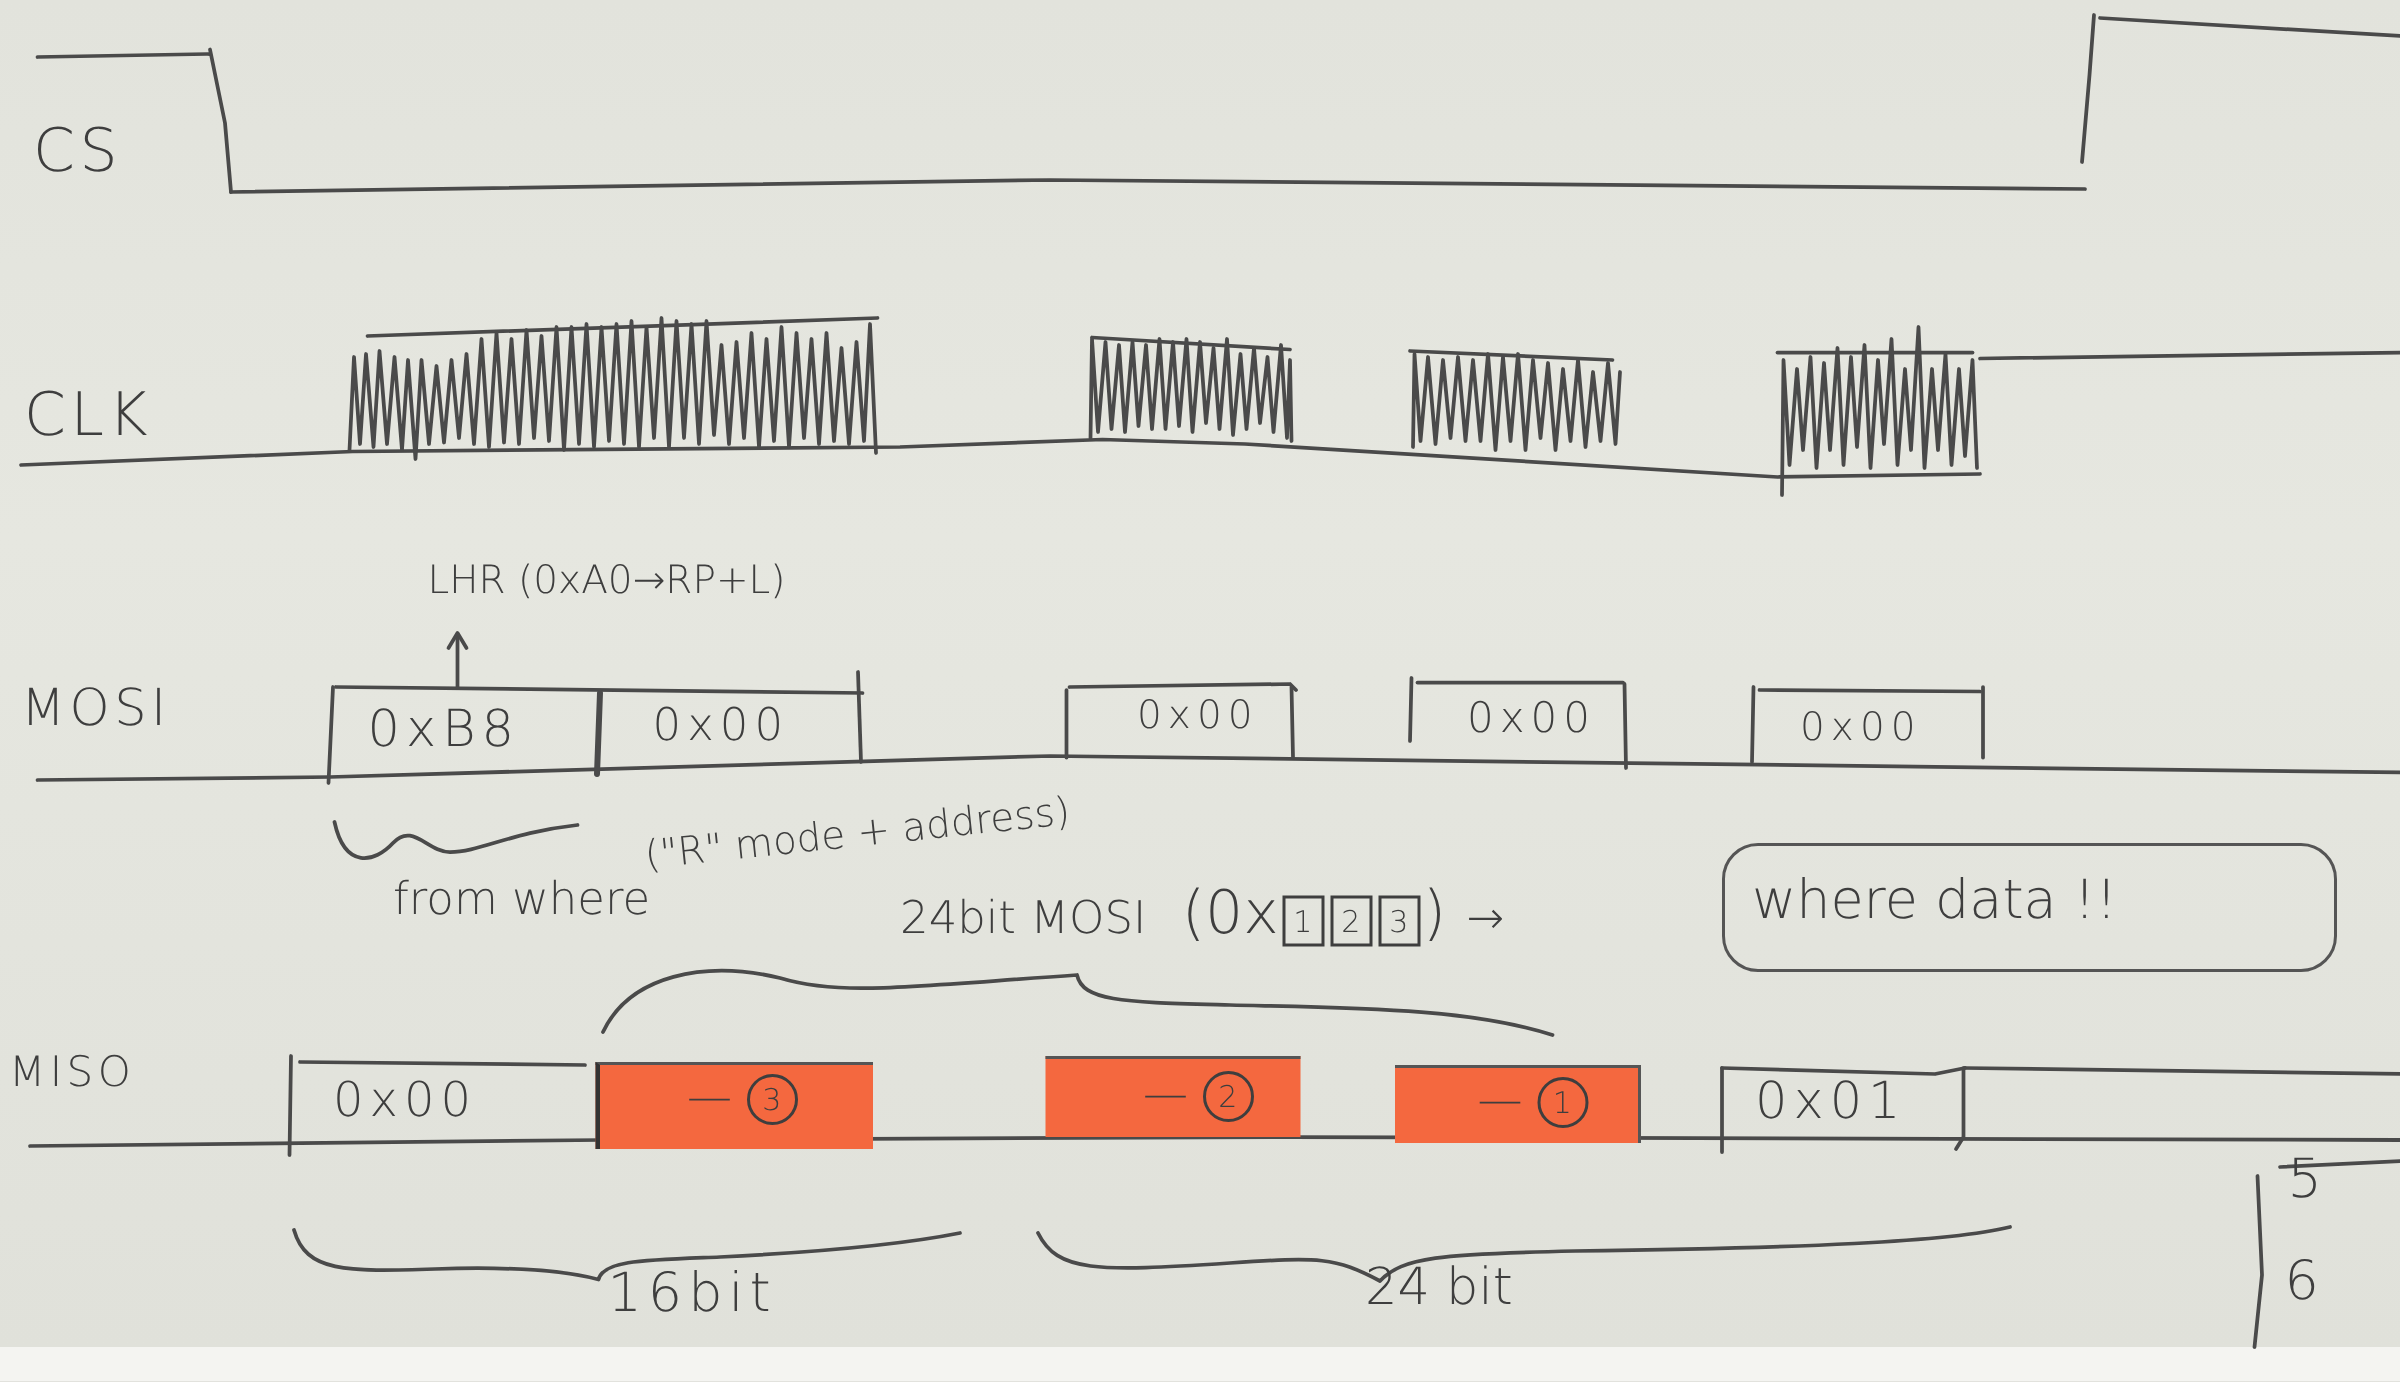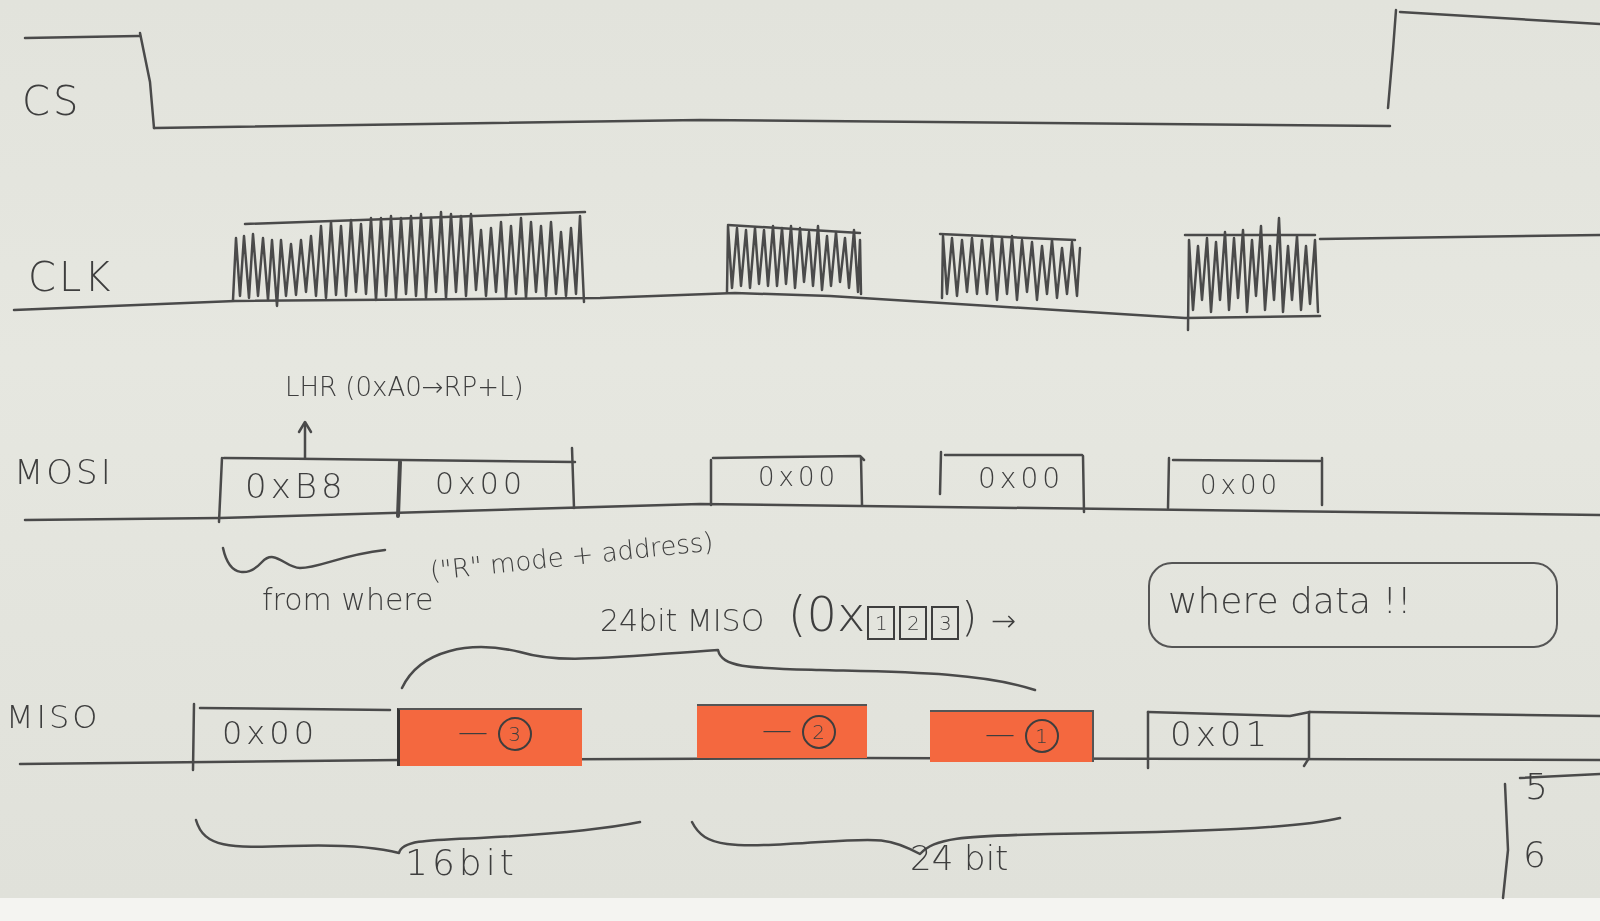--- a/index.html
+++ b/index.html
@@ -116,38 +116,38 @@
     <path d="M1505 784 L1508 850 L1503 898"></path>
   </g>
 </svg>
 
 <div style="position:absolute;left:397px;top:708px;width:182px;height:56px;background:#f4683f;border-left:3px solid #333;border-top:2px solid #555;"></div>
 <div style="position:absolute;left:697px;top:704px;width:170px;height:52px;background:#f4683f;border-top:2px solid #555;"></div>
 <div style="position:absolute;left:930px;top:710px;width:162px;height:50px;background:#f4683f;border-top:2px solid #555;border-right:2px solid #555;"></div>
 <div style="position:absolute;left:198px;top:710px;width:196px;height:52px;"></div>
 
 <div class="lbl sig" style="left:22px;top:78px;">CS</div>
-<div class="lbl sig" style="left:16px;top:254px;margin-left:12px;">CLK</div>
+<div class="lbl sig" style="left:16px;top:254px;">CLK</div>
 <div class="lbl sig" style="left:14px;top:452px;font-size:34px;">MOSI</div>
-<div class="lbl sig" style="left:6px;top:698px;font-size:32px;text-align:right;">MISO</div>
+<div class="lbl sig" style="left:6px;top:698px;font-size:28px;text-align:right;">MISO</div>
 
 <div class="lbl small" style="left:285px;top:372px;font-size:26px;">LHR (0xA0→RP+L)</div>
 
 <div class="lbl cell-txt" style="left:245px;top:466px;">0xB8</div>
 <div class="lbl cell-txt" style="left:435px;top:466px;font-size:30px;">0x00</div>
 <div class="lbl cell-txt" style="left:758px;top:462px;font-size:26px;">0x00</div>
 <div class="lbl cell-txt" style="left:978px;top:462px;font-size:28px;">0x00</div>
 <div class="lbl cell-txt" style="left:1200px;top:470px;font-size:26px;">0x00</div>
 
 <div class="lbl note" style="left:218px;top:582px;margin-left:44px;">from where</div>
 <div class="lbl note" style="left:430px;top:556px;font-size:26px;transform:rotate(-6deg);">("R" mode + address)</div>
 
 <div class="lbl note" style="left:600px;top:586px;">
-  <span>24bit MISO</span>
-  <span style="font-size:48px;margin-left:14px;">(0x</span><span class="sq">1</span><span class="sq">2</span><span class="sq">3</span><span style="font-size:40px;">)</span>
+  <span>24bit MOSI</span>
+  <span style="font-size:40px;margin-left:14px;">(0x</span><span class="sq">1</span><span class="sq">2</span><span class="sq">3</span><span style="font-size:40px;">)</span>
   <span style="margin-left:4px;">→</span>
 </div>
 <div class="bubble" style="left:1148px;top:562px;width:406px;height:82px;"></div>
 <div class="lbl note" style="left:1168px;top:580px;font-size:36px;">where data !!</div>
 
 <div class="lbl cell-txt" style="left:222px;top:714px;font-size:32px;">0x00</div>
 <div class="lbl hl-txt" style="left:458px;top:714px;">
   <span>—</span>
   <span class="circ">3</span>
 </div>

